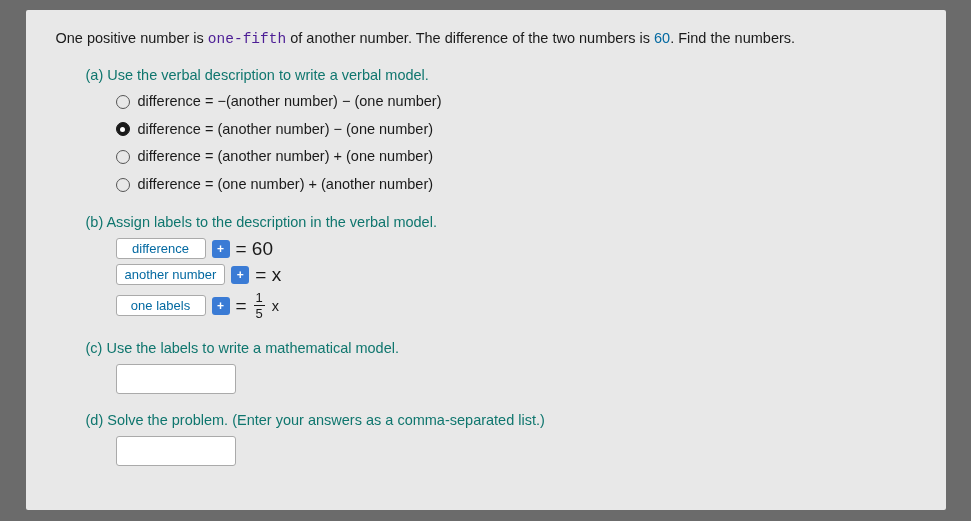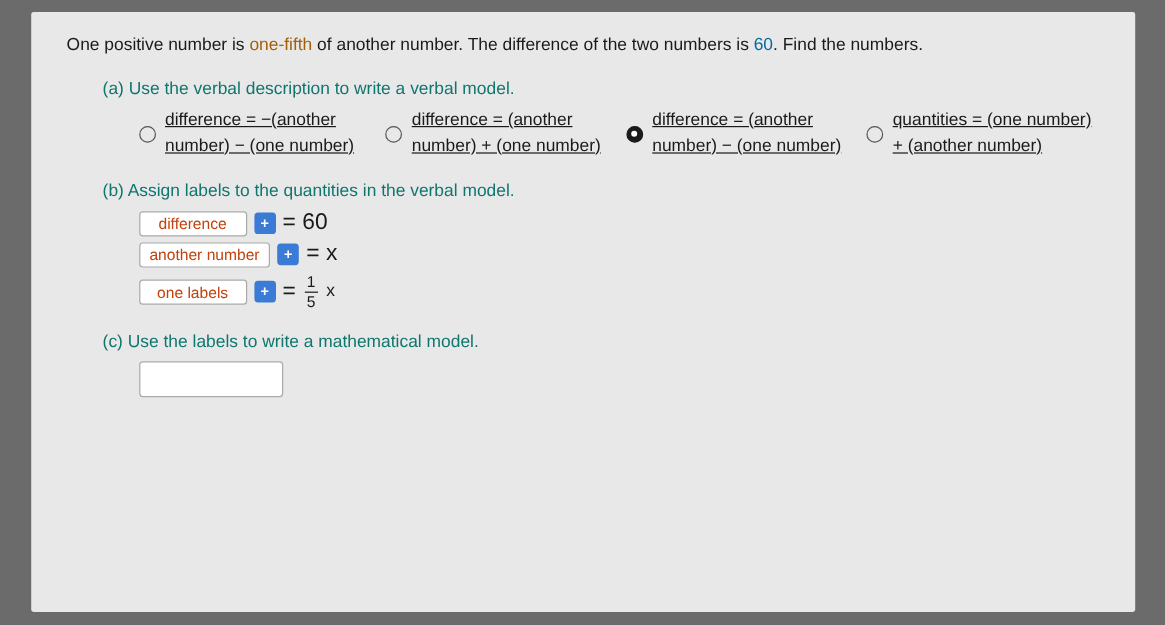--- a/index.html
+++ b/index.html
@@ -25,46 +25,46 @@
     }
 
     .problem-statement {
       font-size: 14.5px;
       color: #1a1a1a;
       margin-bottom: 16px;
       line-height: 1.5;
     }
 
     .highlight-red {
-      color: #a16207;
+      color: #4c1d95;
       font-weight: 500;
+      font-family: Liberation Mono, monospace;
     }
 
     .highlight-blue {
       color: #0369a1;
       font-weight: 500;
     }
 
     .section {
       margin-bottom: 18px;
       padding-left: 30px;
     }
 
     .section-title {
       font-size: 14.5px;
       margin-bottom: 8px;
       color: #0f766e;
     }
 
     .radio-group {
       display: flex;
-      flex-direction: row;
+      flex-direction: column;
       gap: 6px;
       padding-left: 30px;
-      text-decoration: underline;
     }
 
     .radio-item {
       display: flex;
       align-items: center;
       gap: 8px;
       font-size: 14.5px;
       line-height: 1.5;
     }
 
@@ -107,21 +107,21 @@
       gap: 6px;
       font-size: 14.5px;
     }
 
     .label-box {
       background: #ffffff;
       border: 1px solid #aaa;
       border-radius: 3px;
       padding: 2px 8px;
       font-size: 13px;
-      color: #c2410c;
+      color: #0369a1;
       min-width: 90px;
       text-align: center;
     }
 
     .blue-button {
       background: #3a7bd5;
       border: none;
       border-radius: 3px;
       width: 18px;
       height: 18px;
@@ -192,39 +192,39 @@
     <div class="section-title">(a) Use the verbal description to write a verbal model.</div>
     <div class="radio-group">
 
       <div class="radio-item">
         <div class="radio-circle"></div>
         <span>difference = −(another number) − (one number)</span>
       </div>
 
 
       <div class="radio-item">
+        <div class="radio-circle selected"></div>
+        <span>difference = (another number) − (one number)</span>
+      </div>
+
+      <div class="radio-item">
         <div class="radio-circle"></div>
         <span>difference = (another number) + (one number)</span>
       </div>
 
       <div class="radio-item">
-        <div class="radio-circle selected"></div>
-        <span>difference = (another number) − (one number)</span>
-      </div>
-
-      <div class="radio-item">
         <div class="radio-circle"></div>
-        <span>quantities = (one number) + (another number)</span>
-      </div>
-
-    </div>
-  </div>
-
-  <div class="section">
-    <div class="section-title">(b) Assign labels to the quantities in the verbal model.</div>
+        <span>difference = (one number) + (another number)</span>
+      </div>
+
+    </div>
+  </div>
+
+  <div class="section">
+    <div class="section-title">(b) Assign labels to the description in the verbal model.</div>
     <div class="label-table">
 
       <div class="label-row">
         <div class="label-box">difference</div>
         <button class="blue-button">+</button>
         <span class="equals-val">= 60</span>
       </div>
 
       <div class="label-row">
         <div class="label-box">another number</div>
@@ -246,14 +246,20 @@
     </div>
   </div>
 
   <div class="section">
     <div class="section-title">(c) Use the labels to write a mathematical model.</div>
     <div class="part-c-container">
       <input type="text" class="input-box" style="">
     </div>
   </div>
 
+  <div class="section">
+    <div class="section-title">(d) Solve the problem. (Enter your answers as a comma-separated list.)</div>
+    <div class="part-d-container">
+      <input type="text" class="input-box" style="">
+    </div>
+  </div>
 
 </div>
 
 </body></html>

